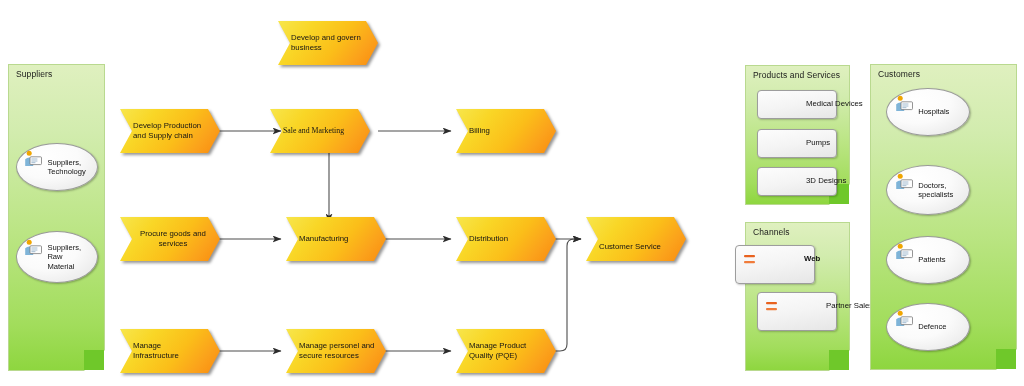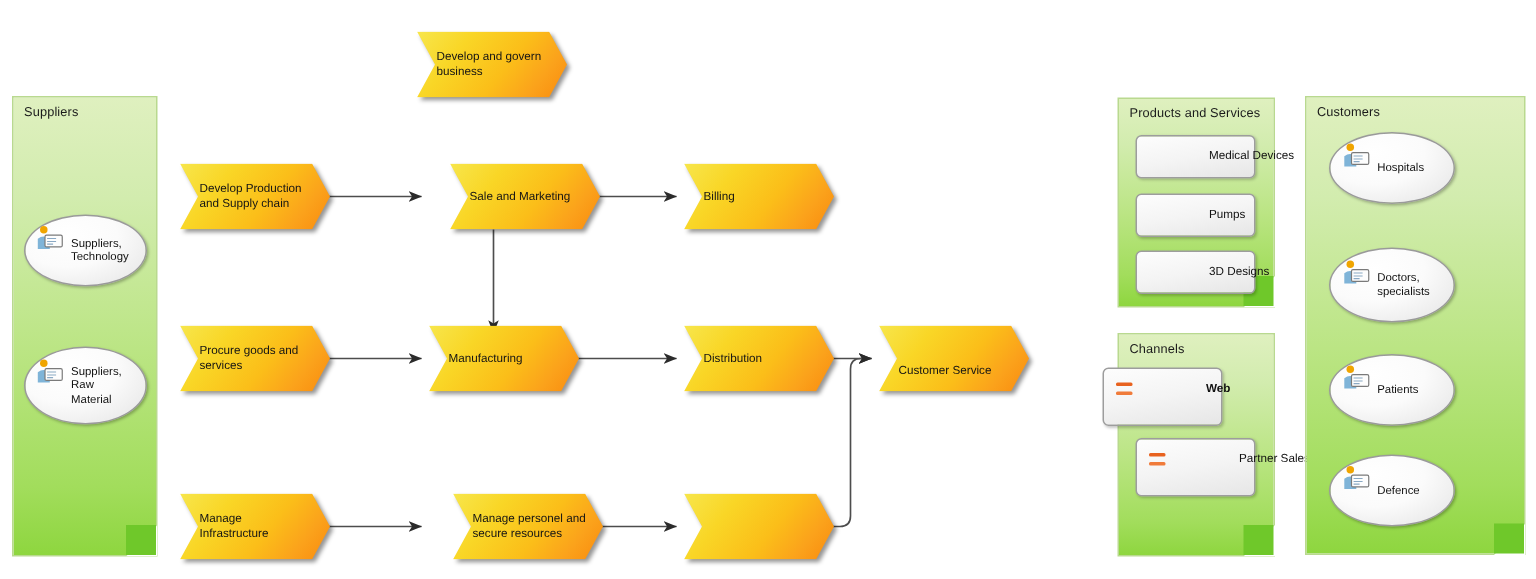--- a/index.html
+++ b/index.html
@@ -144,31 +144,31 @@
     <div class="chev-label">Develop and govern
 business</div>
   </div>
 
   <div class="chev-wrap" style="left:120px;top:109px;width:100px;height:44px;">
     <div class="chev" style="width:100px;height:44px;"></div>
     <div class="chev-label">Develop Production
 and Supply chain</div>
   </div>
 
-  <div class="chev-wrap" style="left:300px;top:109px;width:100px;height:44px;">
+  <div class="chev-wrap" style="left:270px;top:109px;width:100px;height:44px;font-family:Liberation Serif, serif;">
     <div class="chev" style="width:100px;height:44px;"></div>
     <div class="chev-label">Sale and Marketing</div>
   </div>
 
   <div class="chev-wrap" style="left:456px;top:109px;width:100px;height:44px;">
     <div class="chev" style="width:100px;height:44px;"></div>
     <div class="chev-label">Billing</div>
   </div>
 
-  <div class="chev-wrap" style="left:120px;top:217px;width:100px;height:44px;">
+  <div class="chev-wrap" style="left:120px;top:217px;width:100px;height:44px;text-align:center;">
     <div class="chev" style="width:100px;height:44px;"></div>
     <div class="chev-label">Procure goods and
 services</div>
   </div>
 
   <div class="chev-wrap" style="left:286px;top:217px;width:100px;height:44px;">
     <div class="chev" style="width:100px;height:44px;"></div>
     <div class="chev-label">Manufacturing</div>
   </div>
 
@@ -181,28 +181,30 @@
     <div class="chev" style="width:100px;height:44px;"></div>
     <div class="chev-label">Customer Service</div>
   </div>
 
   <div class="chev-wrap" style="left:120px;top:329px;width:100px;height:44px;">
     <div class="chev" style="width:100px;height:44px;"></div>
     <div class="chev-label">Manage
 Infrastructure</div>
   </div>
 
-  <div class="chev-wrap" style="left:302px;top:329px;width:100px;height:44px;">
+  <div class="chev-wrap" style="left:286px;top:329px;width:100px;height:44px;">
     <div class="chev" style="width:100px;height:44px;"></div>
     <div class="chev-label">Manage personel and
 secure resources</div>
   </div>
 
   <div class="chev-wrap" style="left:456px;top:329px;width:100px;height:44px;">
     <div class="chev" style="width:100px;height:44px;"></div>
+    <div class="chev-label">Manage Product
+Quality (PQE)</div>
   </div>
 
   <div class="panel" id="panel-products">
     <div class="panel-title">Products and Services</div>
     <div class="fold-outer"></div>
     <div class="fold"></div>
   </div>
 
   <div class="obox" style="left:757px;top:90px;width:80px;height:29px;">
     <div class="btext">Medical Devices</div>

